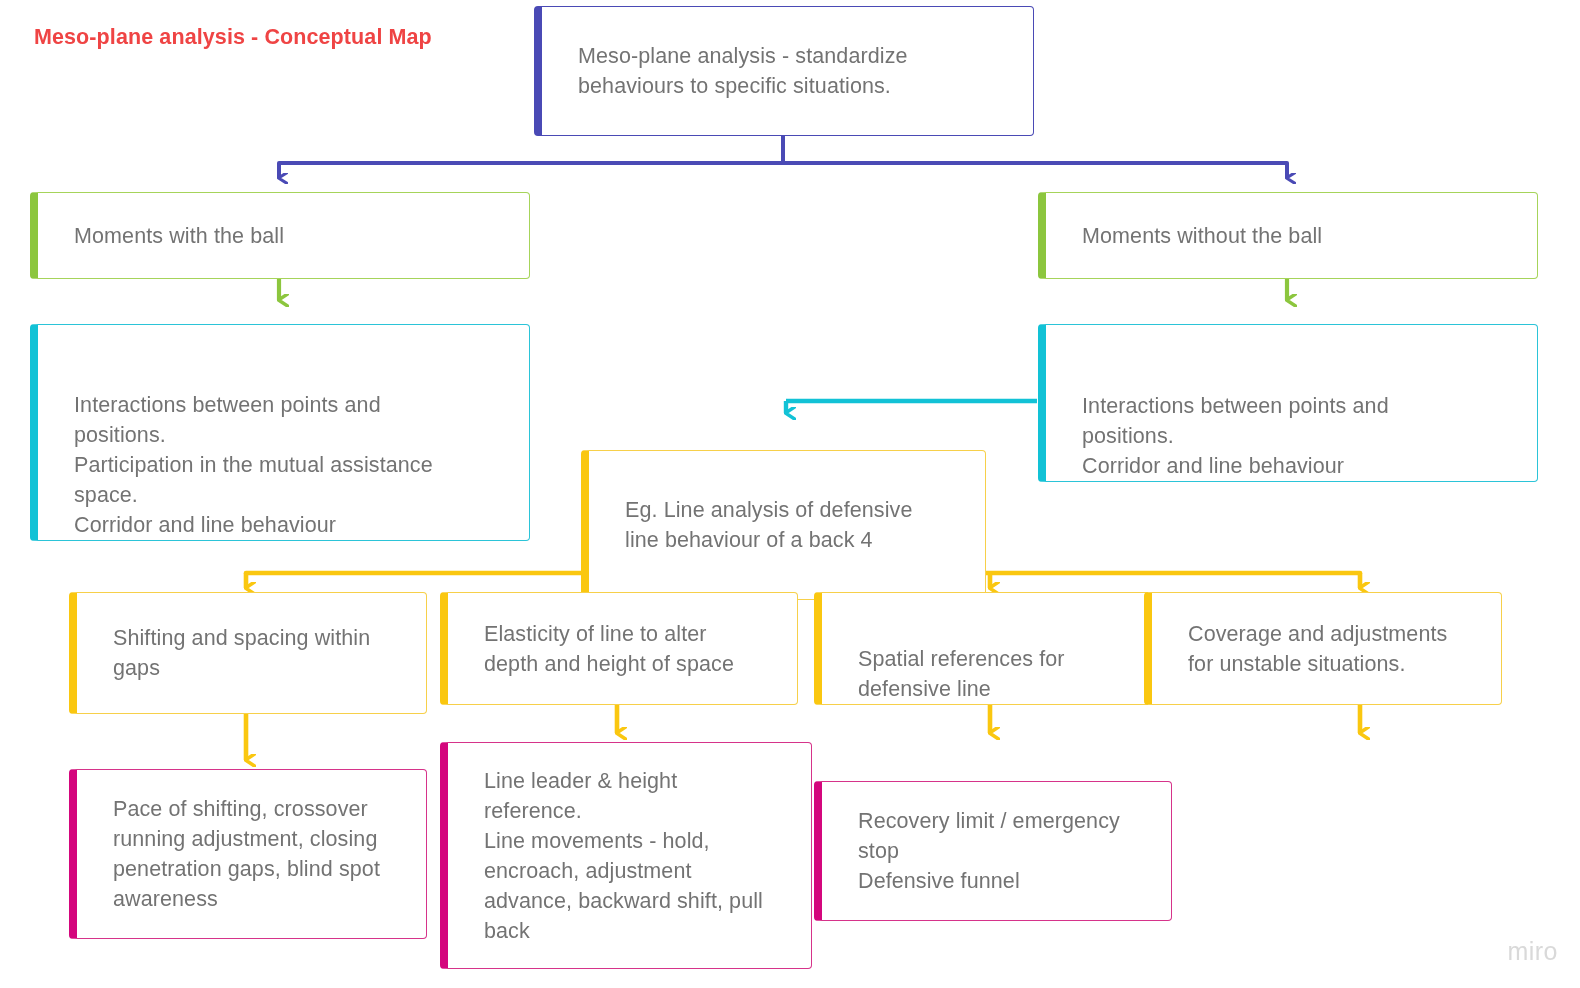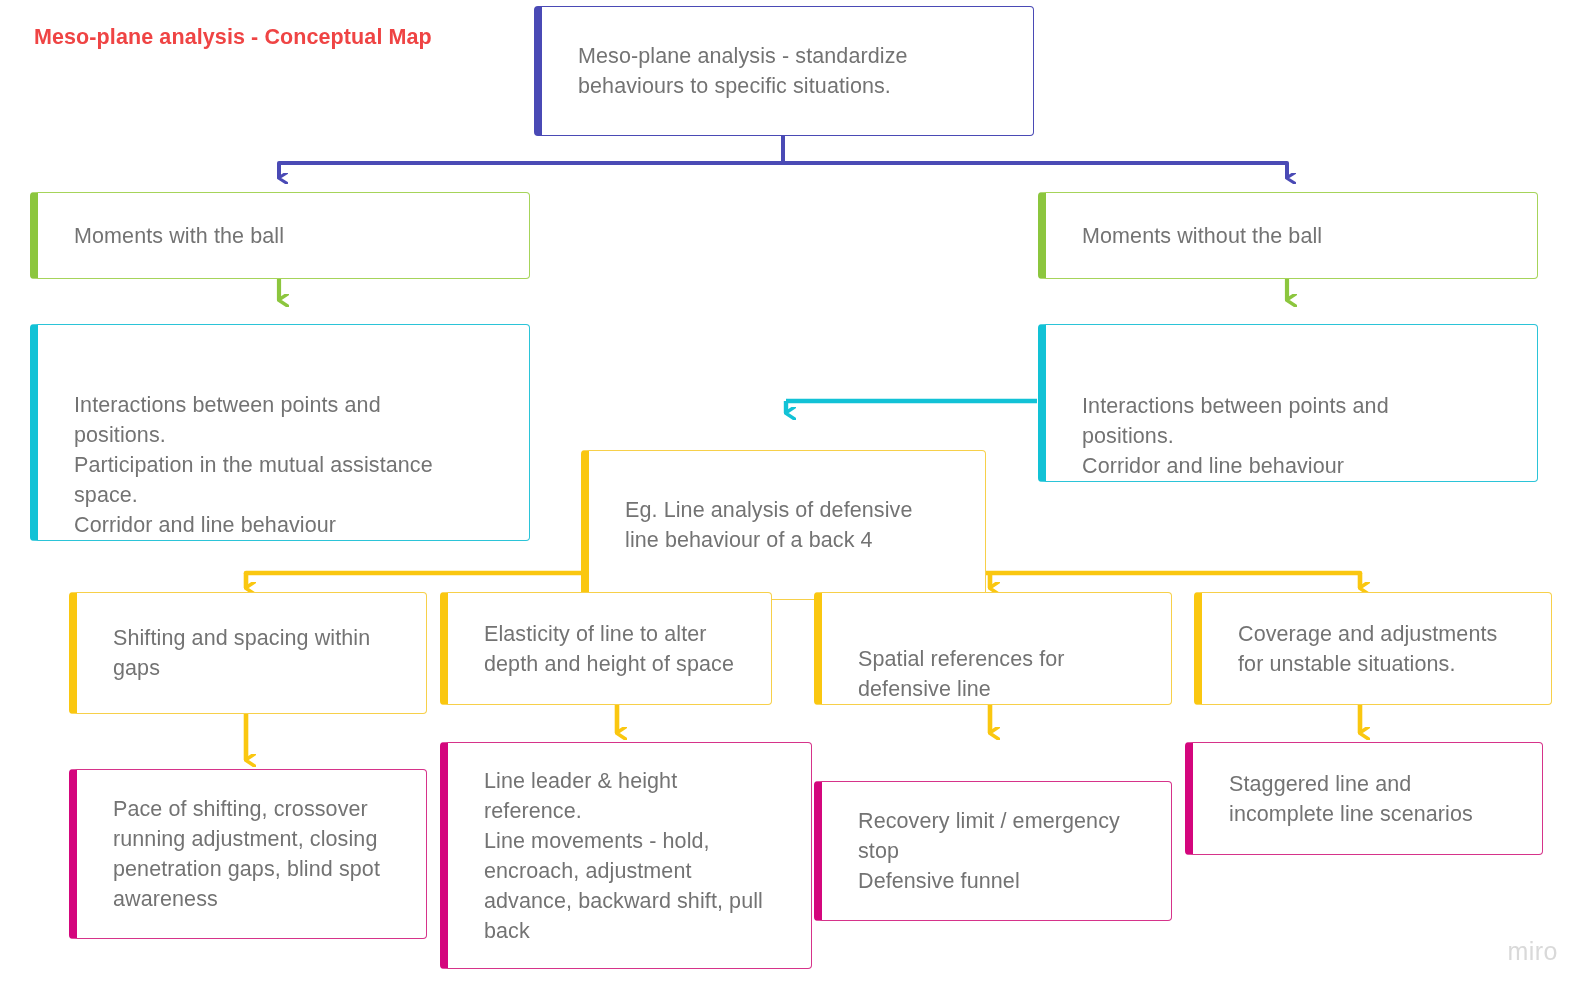--- a/index.html
+++ b/index.html
@@ -134,31 +134,31 @@
   <div class="node n-yellow" style="left:581px;top:425px;width:405px;height:150px;margin-top:25px;">
     <span class="txt">Eg. Line analysis of defensive
 line behaviour of a back 4</span>
   </div>
 
   <div class="node n-yellow" style="left:69px;top:592px;width:358px;height:122px;">
     <span class="txt">Shifting and spacing within
 gaps</span>
   </div>
 
-  <div class="node n-yellow" style="left:440px;top:592px;width:332px;height:113px;">
+  <div class="node n-yellow" style="left:440px;top:592px;width:358px;height:113px;">
     <span class="txt">Elasticity of line to alter
 depth and height of space</span>
   </div>
 
   <div class="node n-yellow" style="left:814px;top:592px;width:358px;height:113px;align-items:flex-end;">
     <span class="txt">Spatial references for
 defensive line</span>
   </div>
 
-  <div class="node n-yellow" style="left:1194px;top:592px;width:358px;height:113px;">
+  <div class="node n-yellow" style="left:1144px;top:592px;width:358px;height:113px;">
     <span class="txt">Coverage and adjustments
 for unstable situations.</span>
   </div>
 
   <div class="node n-pink" style="left:69px;top:769px;width:358px;height:170px;">
     <span class="txt">Pace of shifting, crossover
 running adjustment, closing
 penetration gaps, blind spot
 awareness</span>
   </div>
@@ -171,20 +171,16 @@
 advance, backward shift, pull
 back</span>
   </div>
 
   <div class="node n-pink" style="left:814px;top:742px;width:358px;height:140px;margin-top:39px;">
     <span class="txt">Recovery limit / emergency
 stop
 Defensive funnel</span>
   </div>
 
-  <div class="node n-pink" style="left:1185px;top:742px;width:358px;height:113px;">
-    <span class="txt">Staggered line and
-incomplete line scenarios</span>
-  </div>
 
   <div id="watermark">miro</div>
 
 </div>
 
 </body></html>

